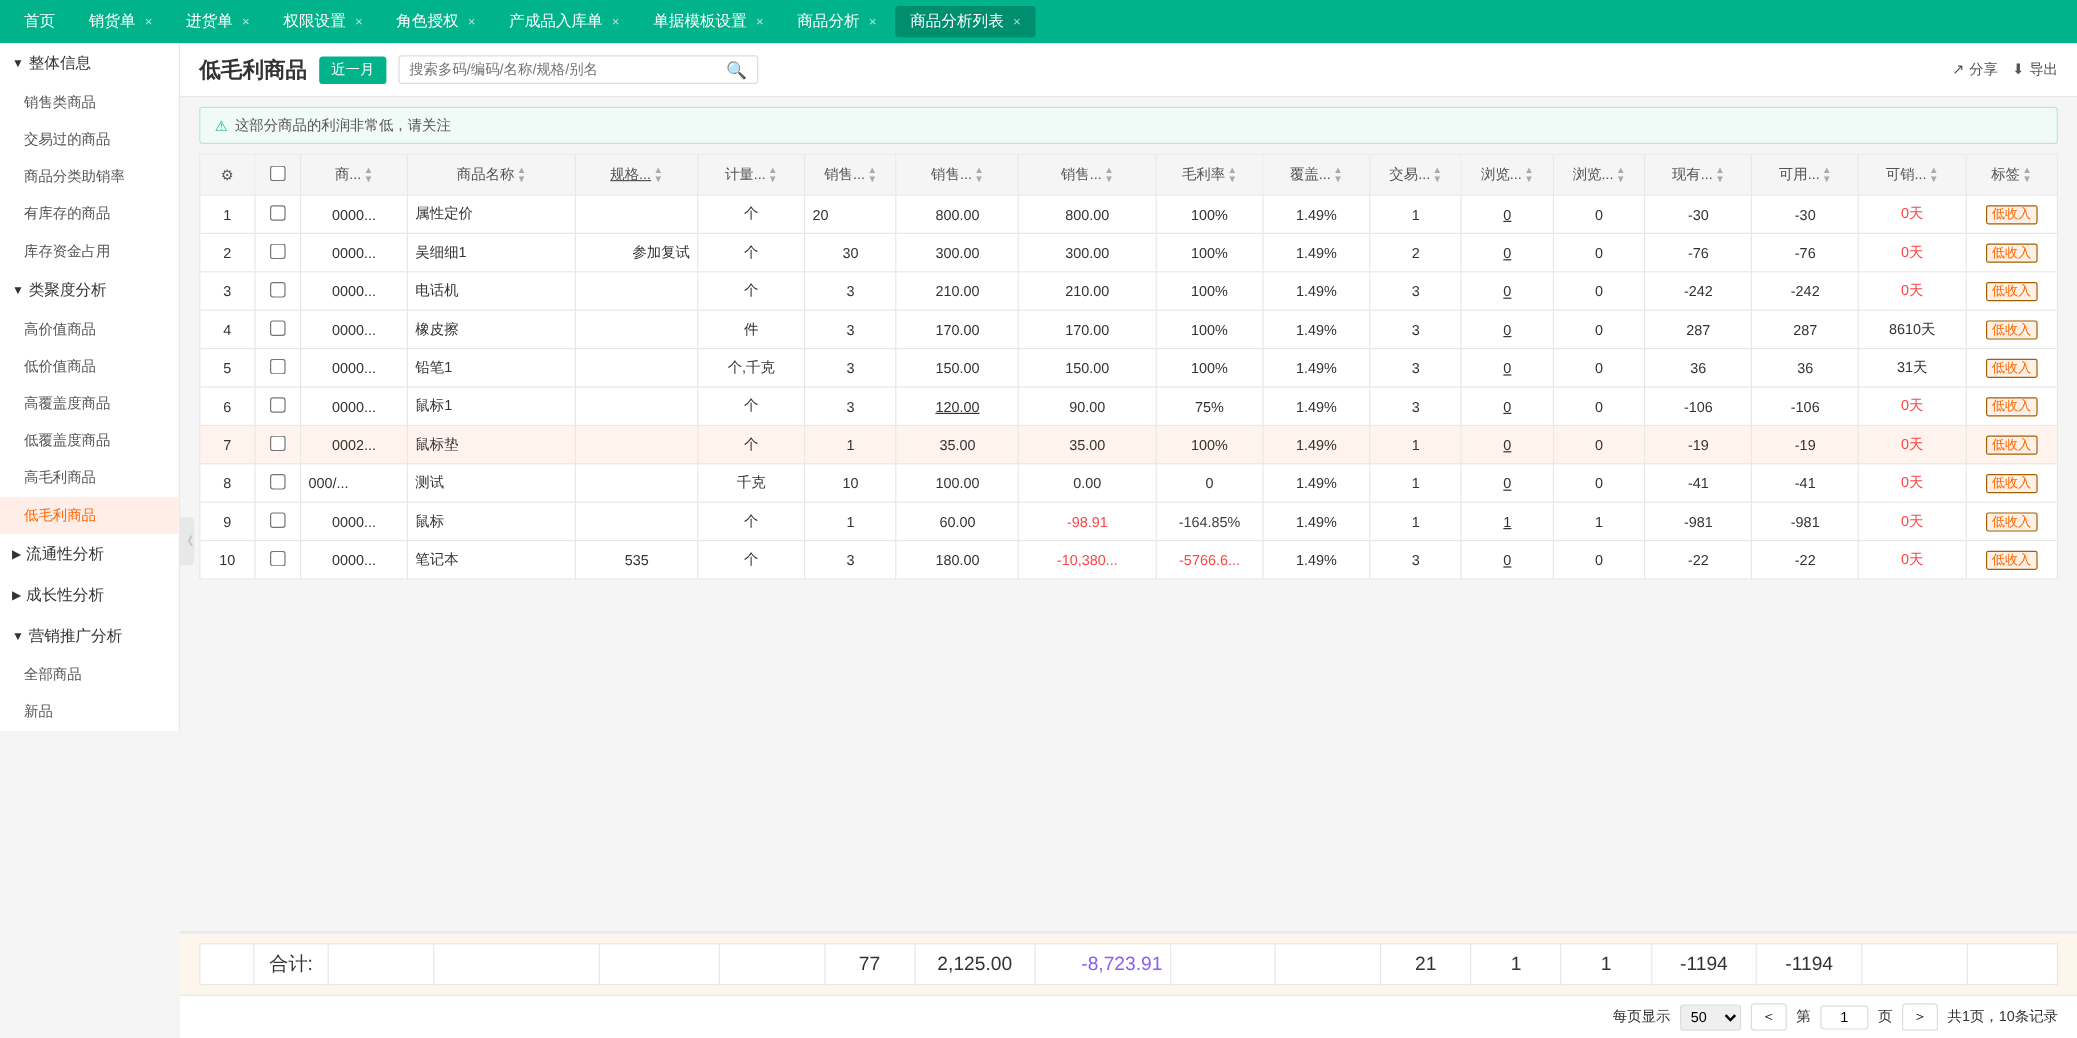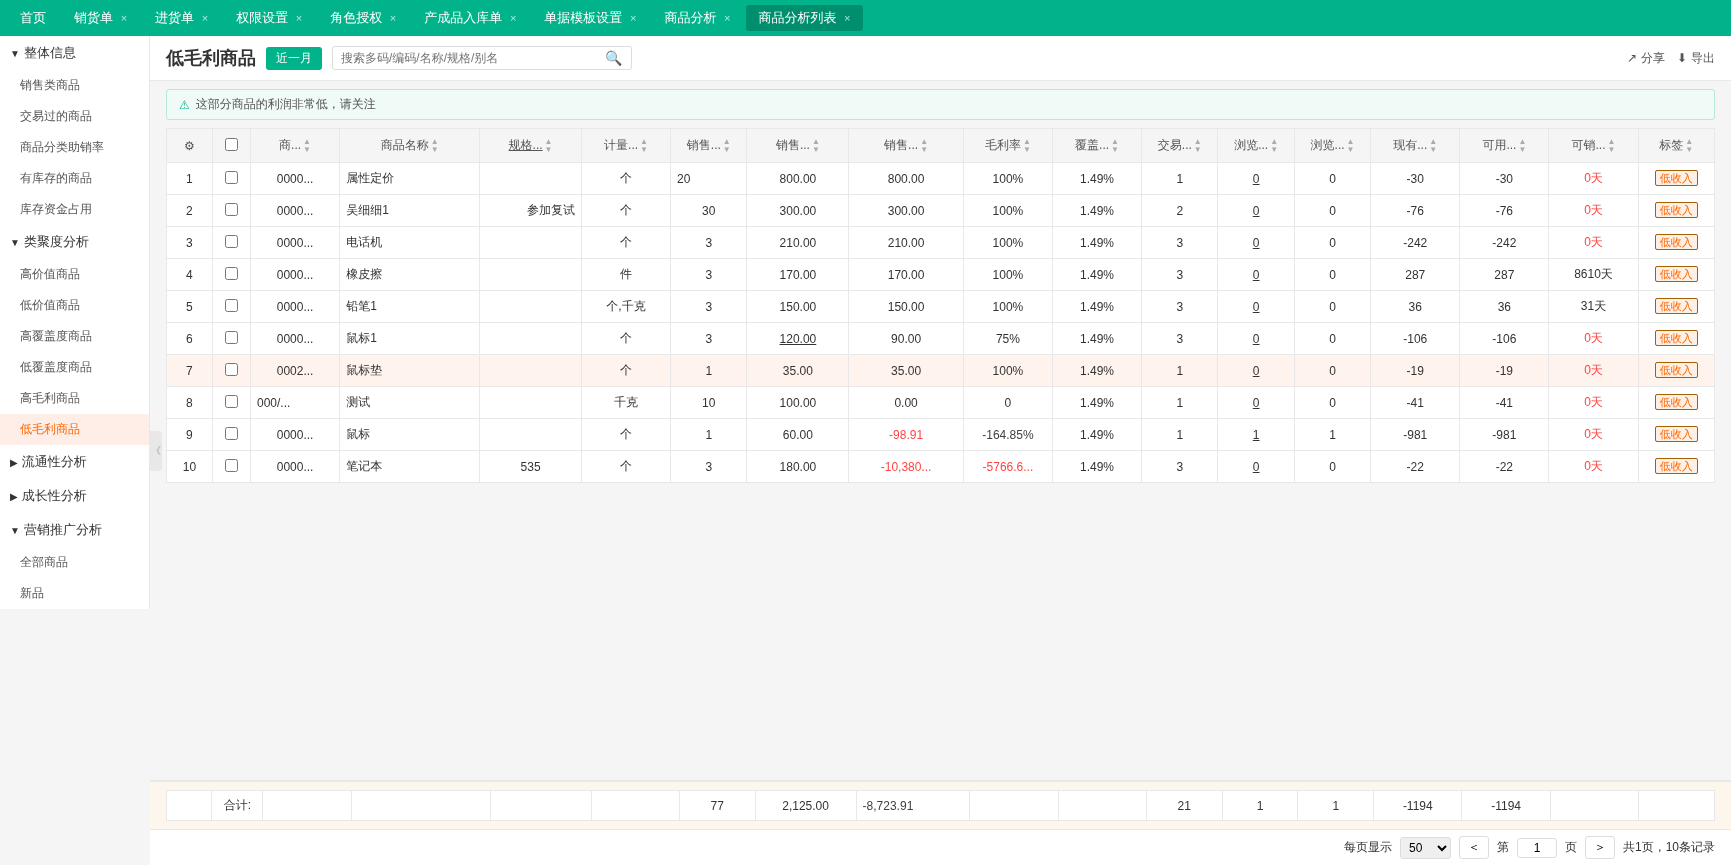--- a/index.html
+++ b/index.html
@@ -615,32 +615,32 @@
       <td style="text-align:center;">-22</td>
       <td style="text-align:center;">-22</td>
       <td style="text-align:center;color:#ff4444;">0天</td>
       <td style="text-align:center;"><span class="tag-badge">低收入</span></td>
     </tr>
           </tbody>
       </table>
     </div>
 
     <div class="footer-total">
-      <table style="width:100%; border-collapse:collapse; font-size:12px; background:#fdf6ec;">
+      <table style="width:100%; border-collapse:collapse; font-size:16px; background:#fdf6ec;">
         <tbody>
             <tr>
           <td style="width:36px; border:1px solid #e8e8e8; padding:6px; text-align:center;"></td>
           <td style="width:30px; border:1px solid #e8e8e8; padding:6px; text-align:center;">合计:</td>
           <td style="width:70px; border:1px solid #e8e8e8; padding:6px;"></td>
           <td style="width:110px; border:1px solid #e8e8e8; padding:6px;"></td>
           <td style="width:80px; border:1px solid #e8e8e8; padding:6px;"></td>
           <td style="width:70px; border:1px solid #e8e8e8; padding:6px;"></td>
           <td style="width:60px; border:1px solid #e8e8e8; padding:6px; text-align:center;">77</td>
           <td style="width:80px; border:1px solid #e8e8e8; padding:6px; text-align:center;">2,125.00</td>
-          <td style="width:90px; border:1px solid #e8e8e8; padding:6px; text-align:left; color:#404040;">-8,723.91</td>
+          <td style="width:90px; border:1px solid #e8e8e8; padding:6px; text-align:right; color:#8b5cf6;">-8,723.91</td>
           <td style="width:70px; border:1px solid #e8e8e8; padding:6px;"></td>
           <td style="width:70px; border:1px solid #e8e8e8; padding:6px;"></td>
           <td style="width:60px; border:1px solid #e8e8e8; padding:6px; text-align:center;">21</td>
           <td style="width:60px; border:1px solid #e8e8e8; padding:6px; text-align:center;">1</td>
           <td style="width:60px; border:1px solid #e8e8e8; padding:6px; text-align:center;">1</td>
           <td style="width:70px; border:1px solid #e8e8e8; padding:6px; text-align:center;">-1194</td>
           <td style="width:70px; border:1px solid #e8e8e8; padding:6px; text-align:center;">-1194</td>
           <td style="width:70px; border:1px solid #e8e8e8; padding:6px;"></td>
           <td style="width:60px; border:1px solid #e8e8e8; padding:6px;"></td>
         </tr>

